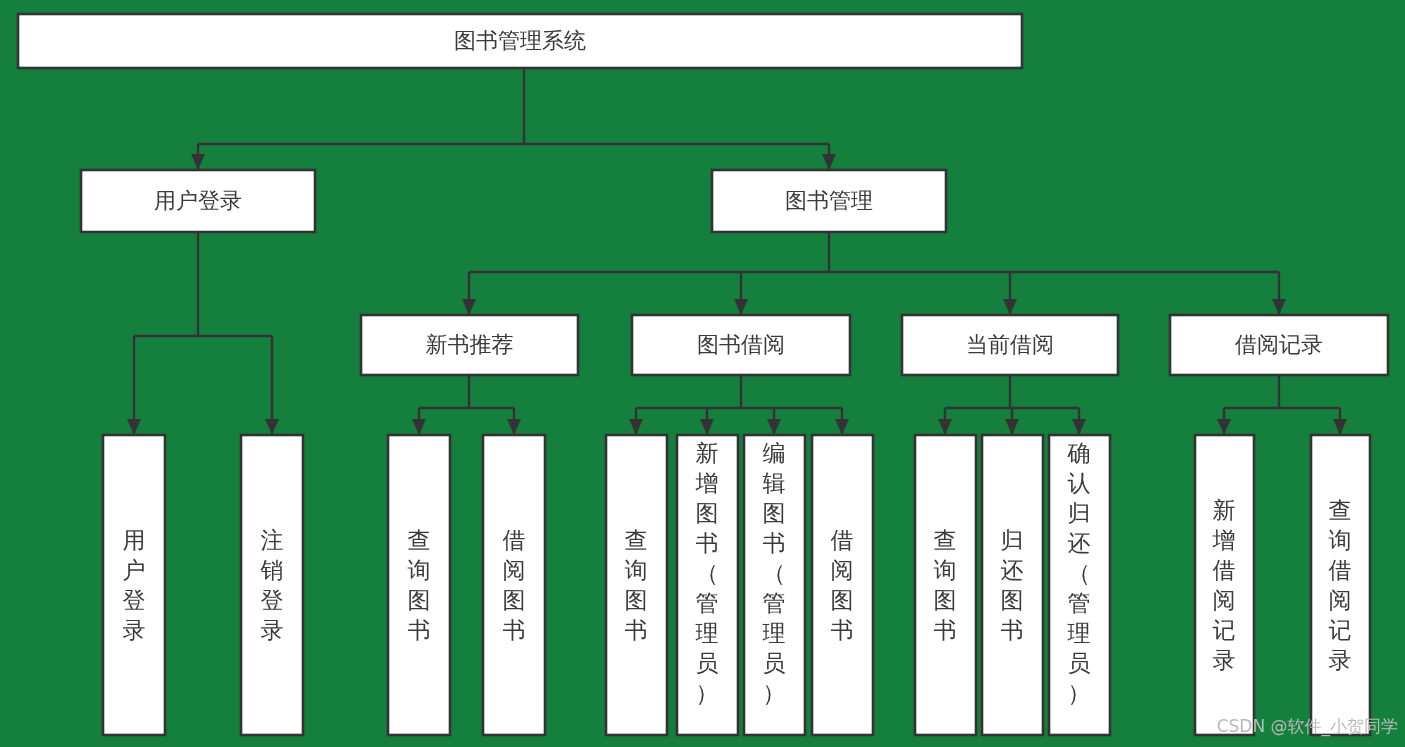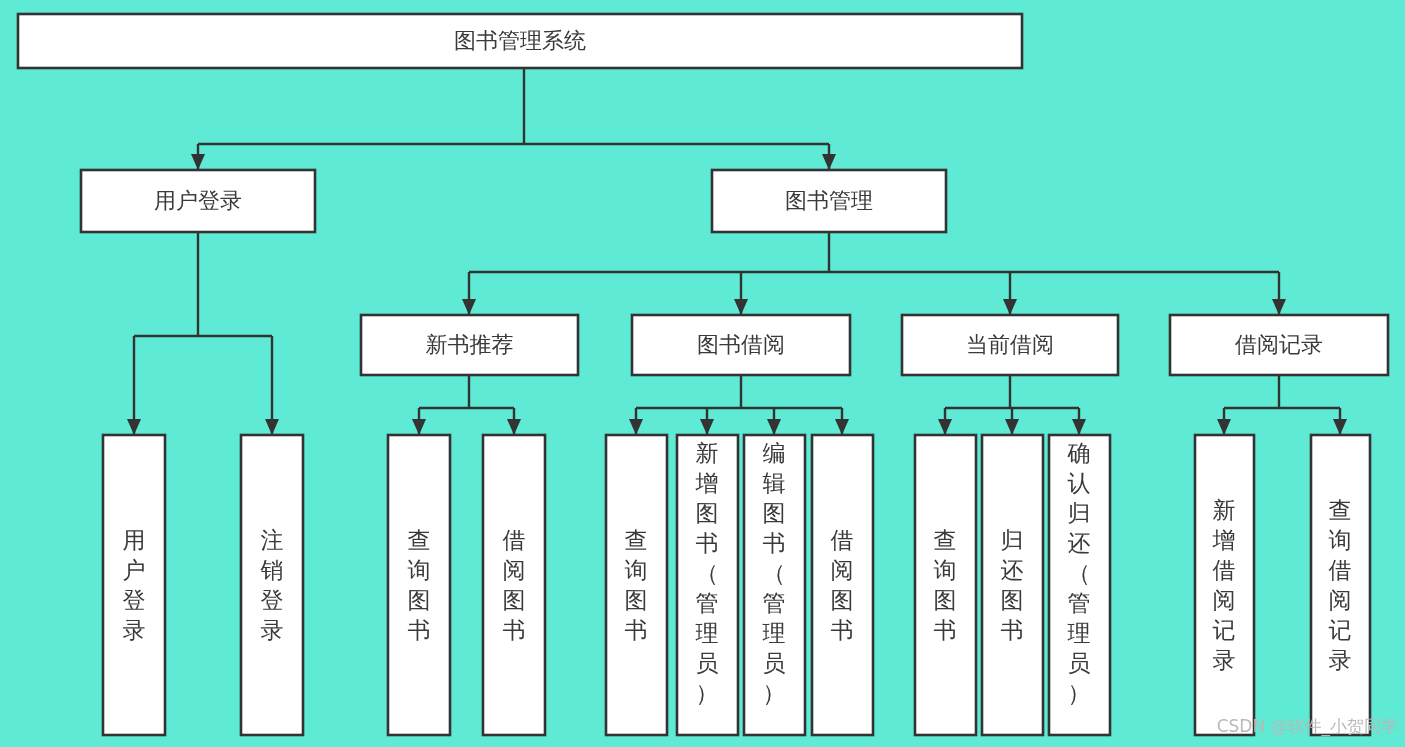--- a/index.html
+++ b/index.html
@@ -4,21 +4,21 @@
 <style>
   html, body {
     margin: 0;
     padding: 0;
     background: #ffffff;
   }
   #canvas-root {
     position: relative;
     width: 1405px;
     height: 747px;
-    background: #5eead4;
+    background: #15803d;
     font-family: "DejaVu Sans", "Liberation Sans", sans-serif;
     overflow: hidden;
   }
   svg.diagram {
     position: absolute;
     top: 0;
     left: 0;
     width: 1405px;
     height: 747px;
   }

